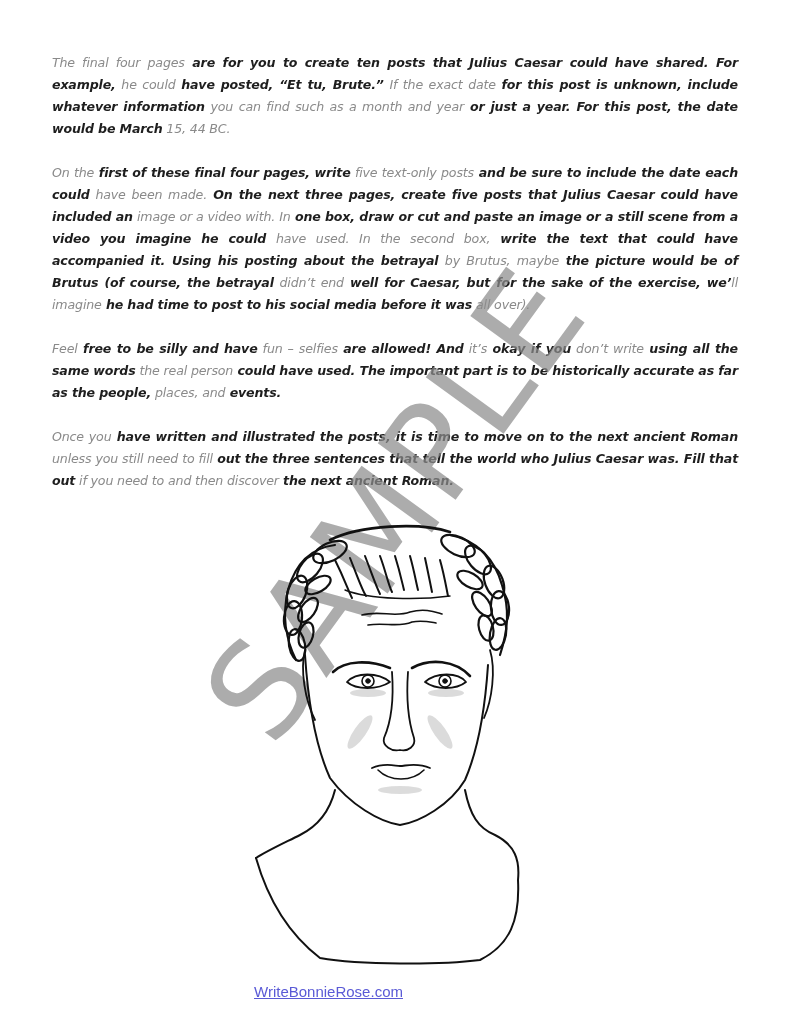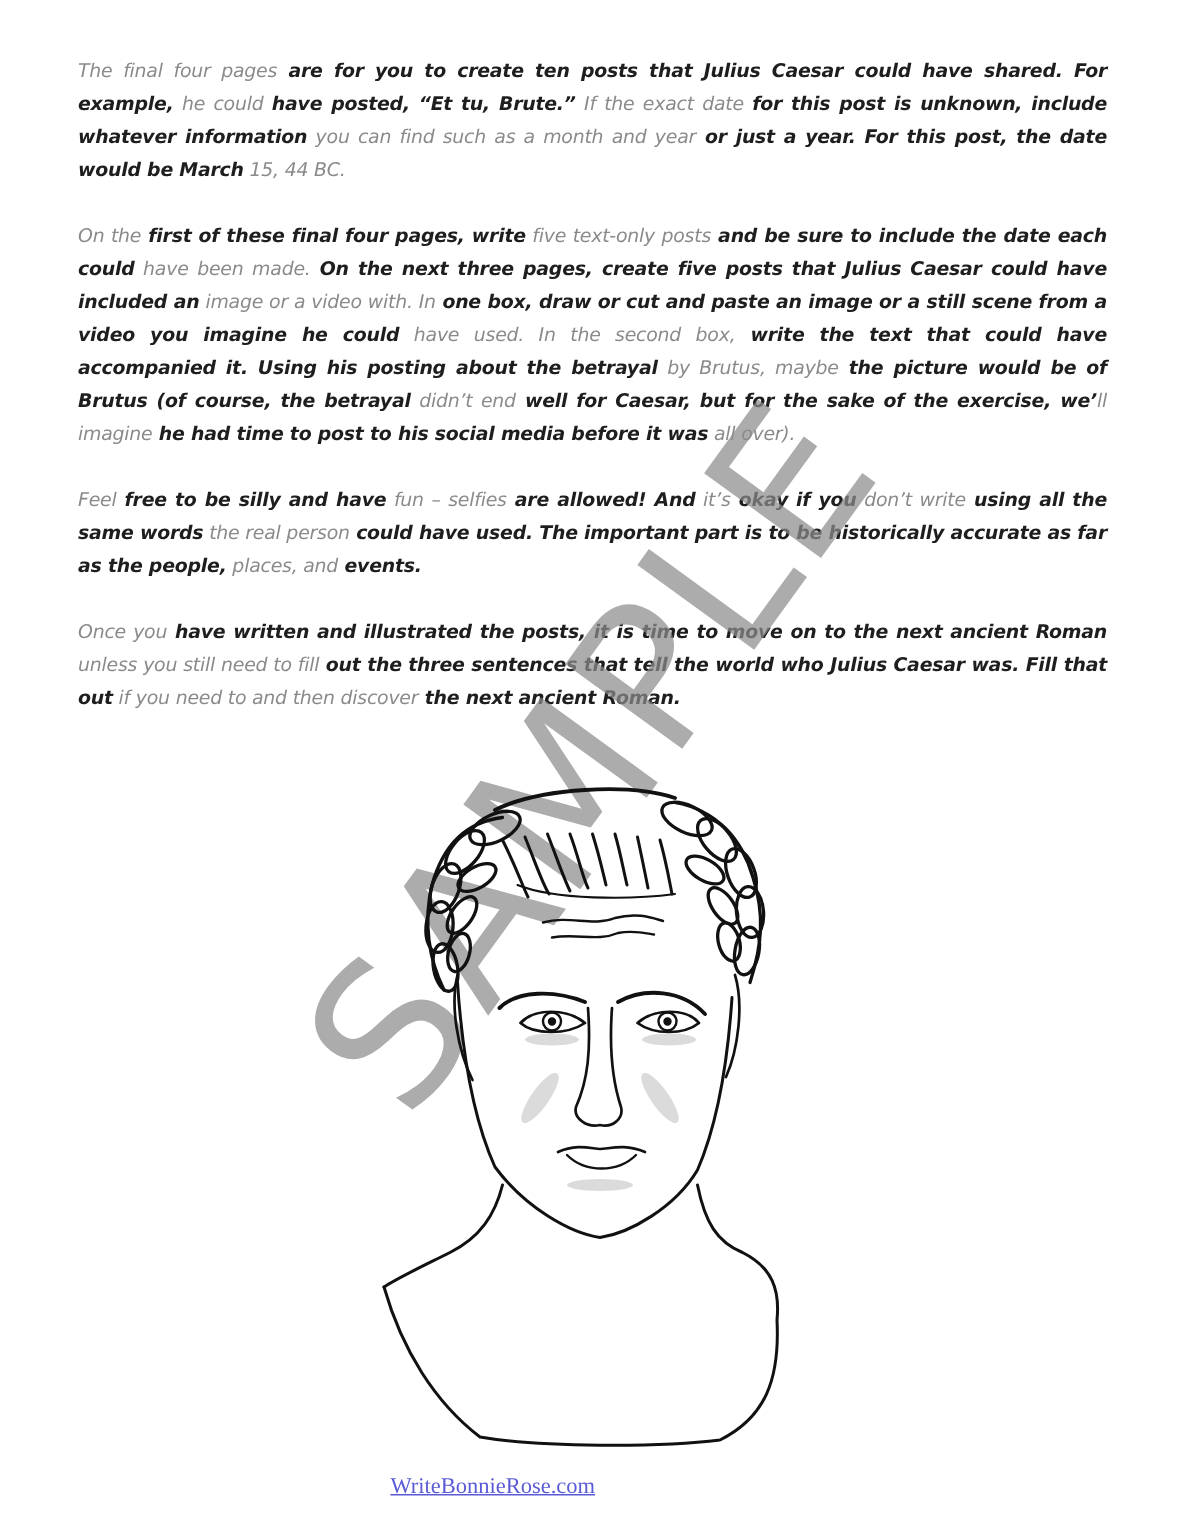--- a/index.html
+++ b/index.html
@@ -1,19 +1,19 @@
 <!DOCTYPE html>
 <html><head>
 <meta charset="utf-8">
 <style>
   html, body { margin: 0; padding: 0; background: #ffffff; }
   body { width: 791px; height: 1024px; position: relative; overflow: hidden; }
   .page { position: absolute; left: 0; top: 0; width: 791px; height: 1024px; background: #fff; }
   .text-block {
-    position: absolute; left: 52px; top: 36px; width: 686px;
+    position: absolute; left: 52px; top: 52px; width: 686px;
     font-family: "DejaVu Sans", sans-serif;
     font-style: italic;
     font-size: 12.6px;
     line-height: 22px;
     color: #2a2a2a;
     text-align: justify;
     letter-spacing: -0.15px;
   }
   .text-block p { margin: 0 0 22px 0; }
   .text-block .lt { color: #8a8a8a; font-weight: normal; }
@@ -27,21 +27,21 @@
     font-weight: normal;
     color: rgba(140,140,140,0.72);
     letter-spacing: 2px;
     white-space: nowrap;
     z-index: 1;
     pointer-events: none;
   }
   .portrait { position: absolute; left: 0; top: 0; width: 791px; height: 1024px; z-index: 2; }
   .footer-link {
     position: absolute; left: 0; width: 657px; top: 983px; text-align: center;
-    font-family: Liberation Serif, serif; font-size: 15px;
+    font-family: Liberation Sans, sans-serif; font-size: 15px;
     z-index: 3;
   }
   .footer-link a { color: #5a5ad6; text-decoration: underline; }
 </style>
 </head>
 <body>
 
 <div class="page">
 
   <div class="text-block">

